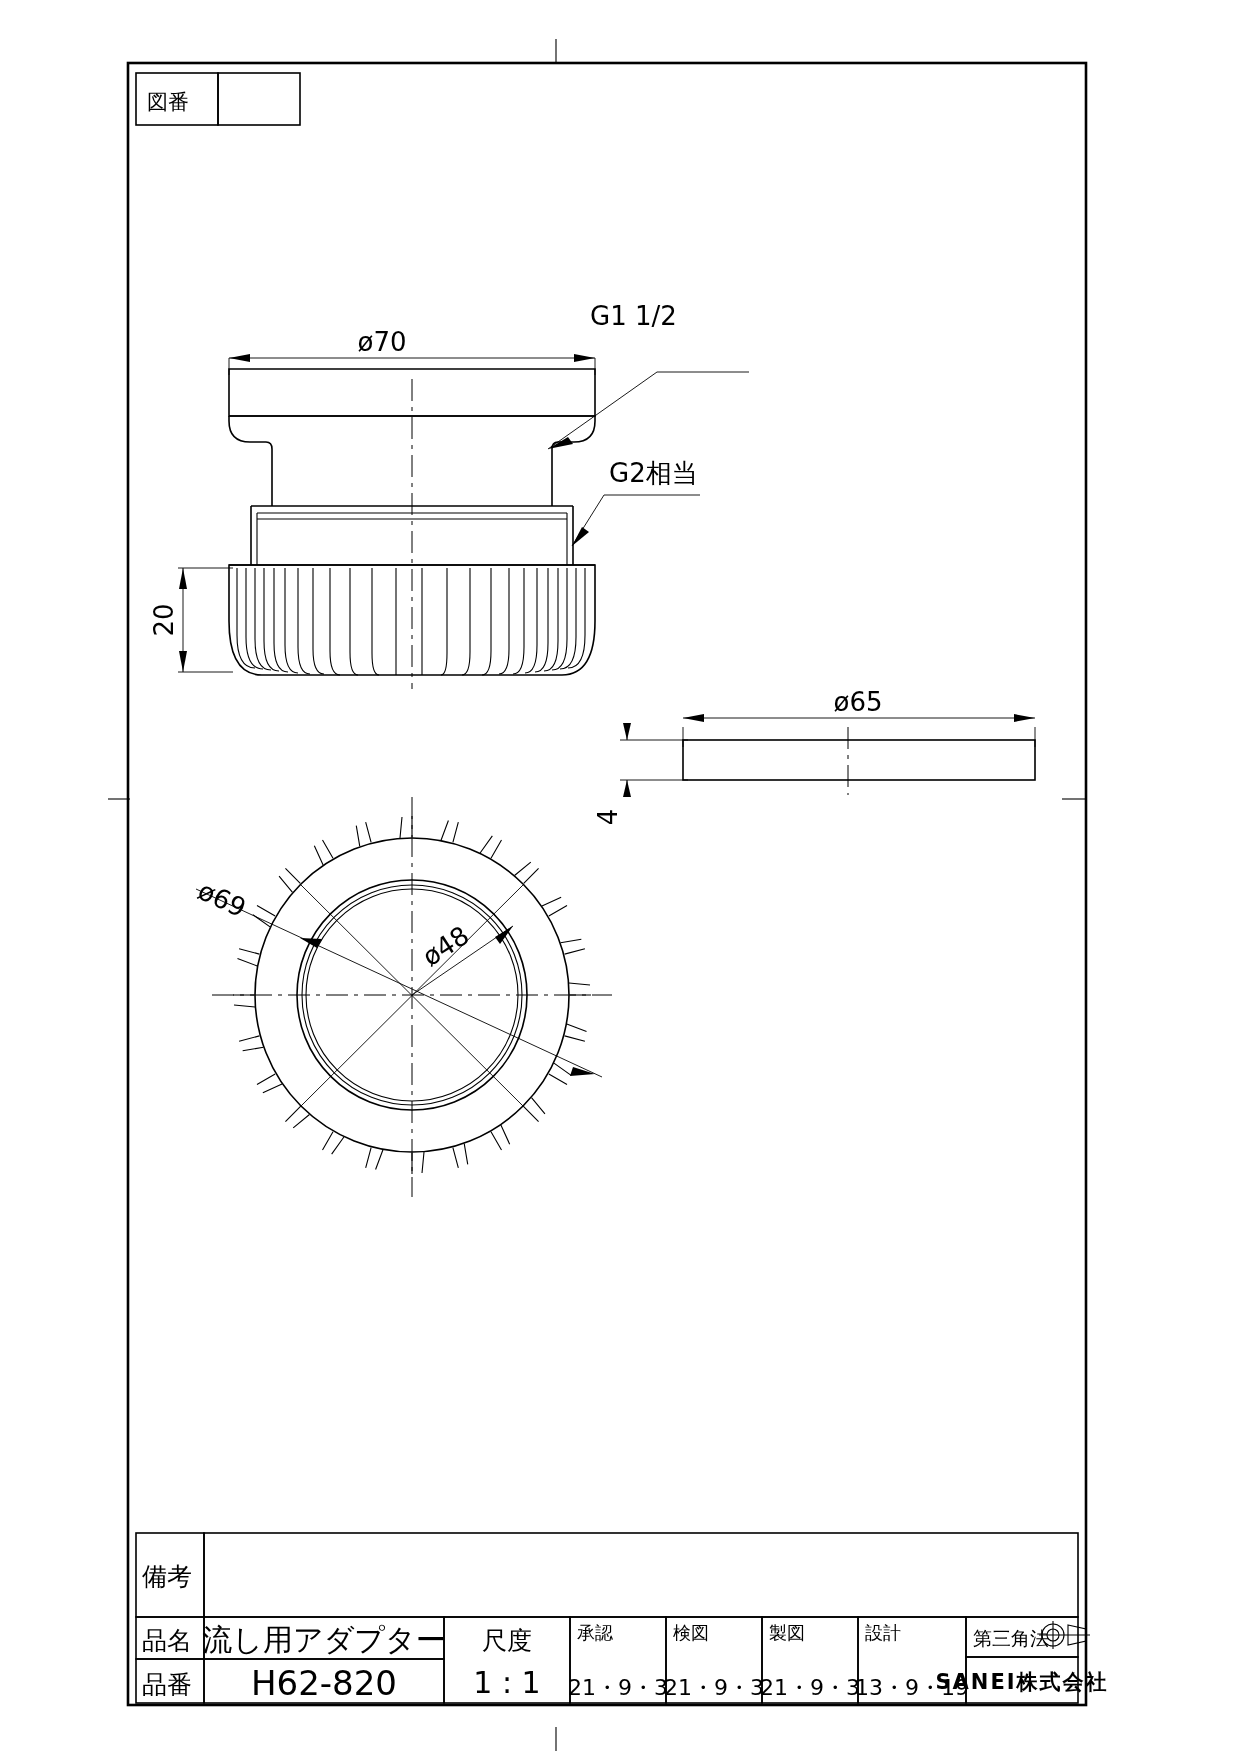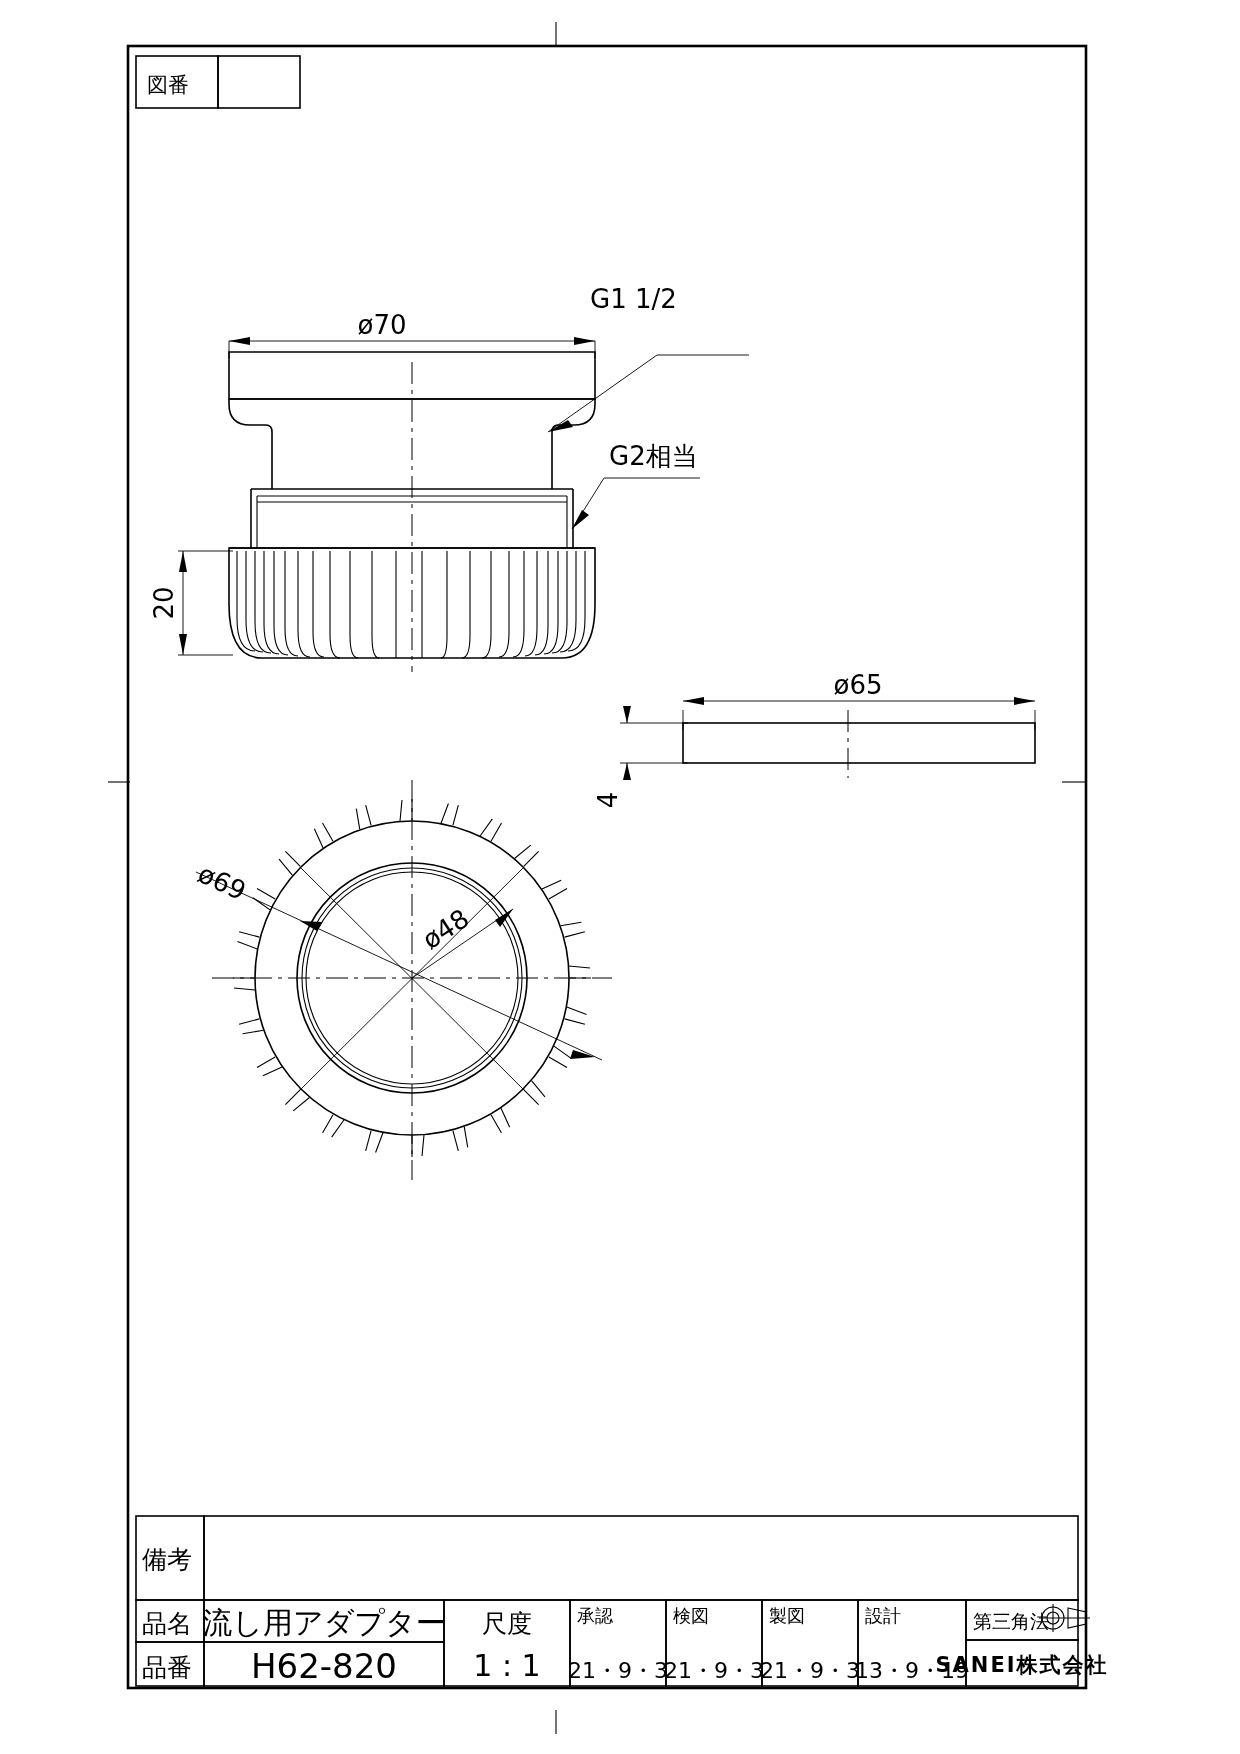--- a/index.html
+++ b/index.html
@@ -4,21 +4,21 @@
 <title>H62-820</title>
 <style>
   html,body{margin:0;padding:0;background:#ffffff;}
   body{
     width:1240px;height:1754px;
     font-family:"Liberation Sans", sans-serif;
     color:#000;
     position:relative;
     overflow:hidden;
   }
-  #sheet{position:absolute;left:0;top:0;width:1240px;height:1274px;}
+  #sheet{position:absolute;left:0;top:17px;width:1240px;height:1274px;}
   svg{display:block;}
   .thin{fill:none;stroke:#000;stroke-width:1.1;}
   .med{fill:none;stroke:#000;stroke-width:1.6;}
   .thick{fill:none;stroke:#000;stroke-width:2.6;}
   .hair{fill:none;stroke:#000;stroke-width:0.9;}
   .center{fill:none;stroke:#000;stroke-width:1.0;stroke-dasharray:22 6 4 6;}
   .dimtxt{font-family:"DejaVu Sans", sans-serif;font-size:26px;fill:#000;}
   .jptxt{font-family:"DejaVu Sans", sans-serif;font-size:21px;fill:#000;}
   .jpsm{font-family:"DejaVu Sans", sans-serif;font-size:18px;fill:#000;}
   .tbtxt{font-family:"DejaVu Sans", sans-serif;font-size:25px;fill:#000;}

